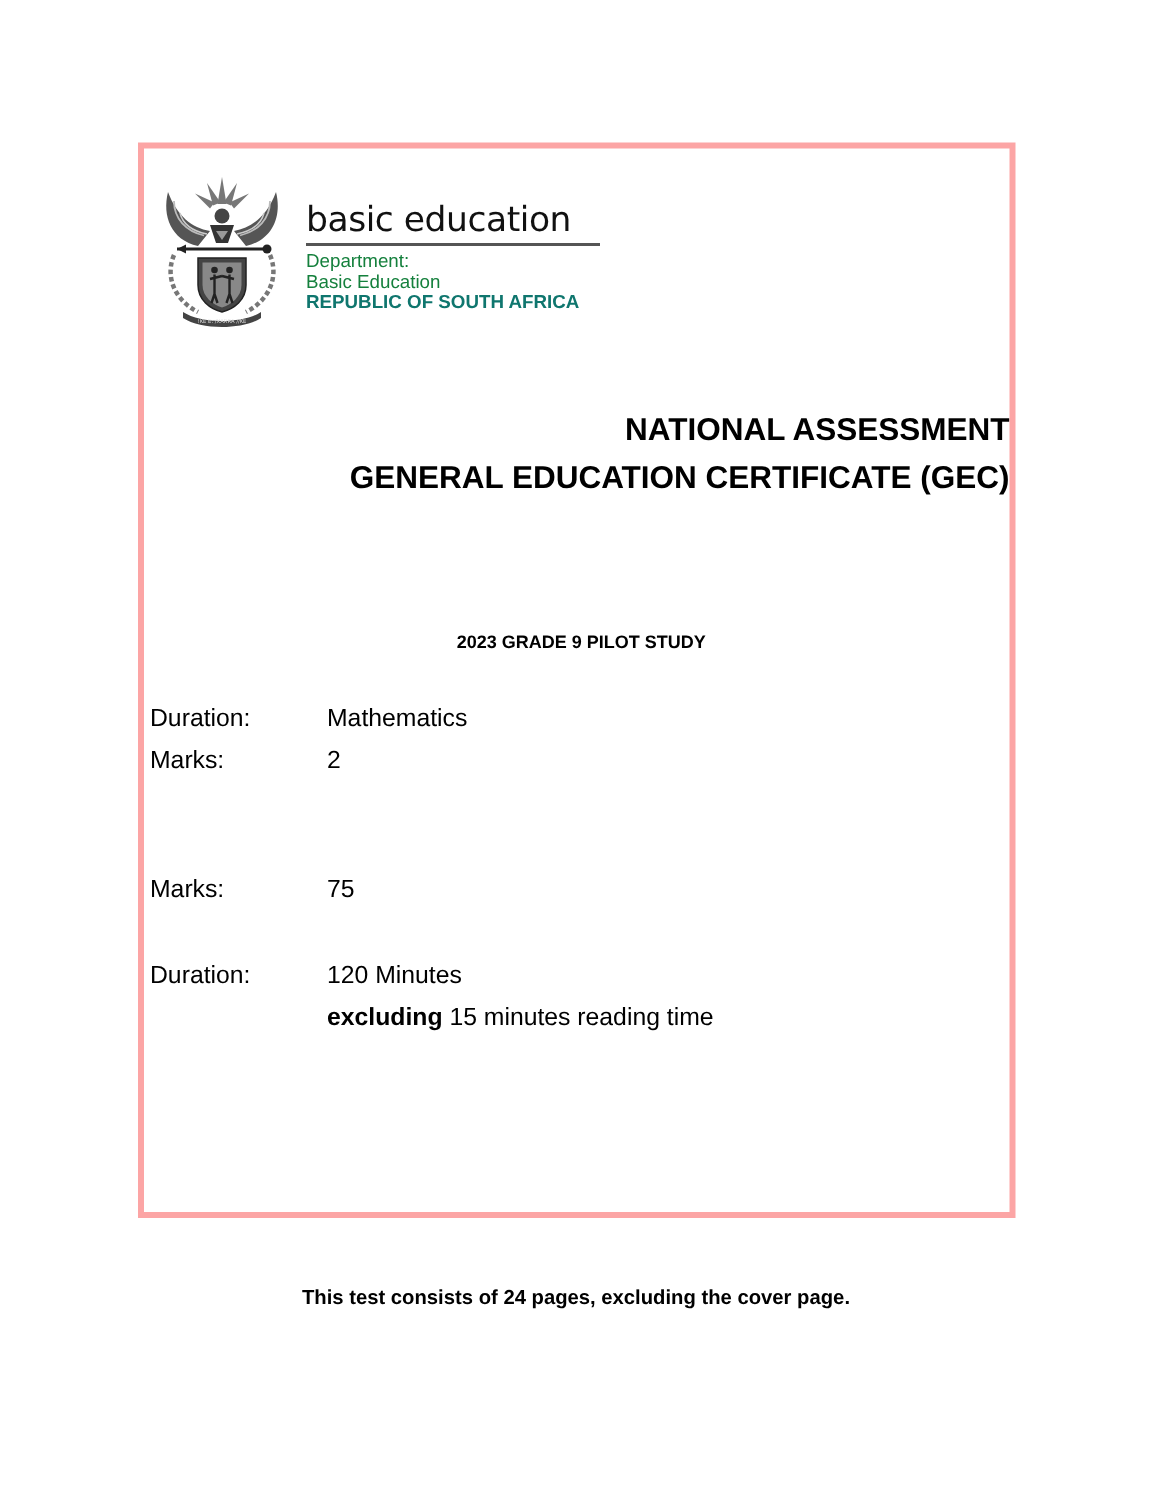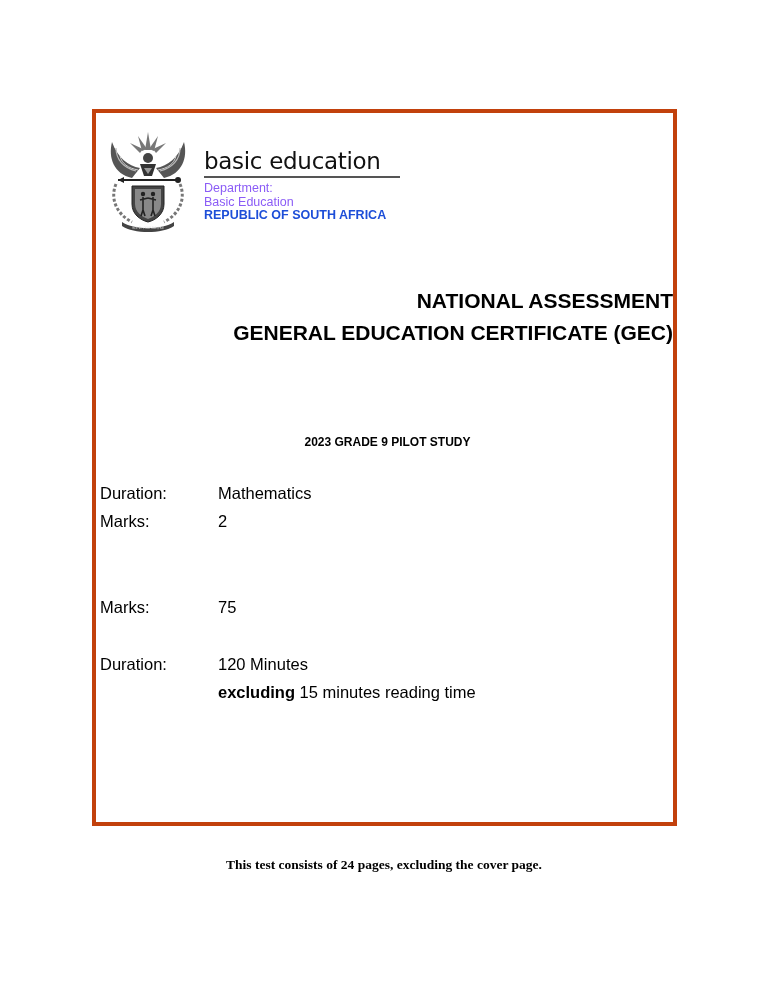--- a/index.html
+++ b/index.html
@@ -11,24 +11,24 @@
       width: 768px;
       height: 994px;
       position: relative;
       overflow: hidden;
       font-family: "Liberation Sans", sans-serif;
       color: #000;
     }
     .cover-frame {
       position: absolute;
       left: 92px;
-      top: 109px;
+      top: 95px;
       width: 577px;
       height: 709px;
-      border: 4px solid #c2410c;
+      border: 4px solid #fca5a5;
       background: #fff;
       text-decoration: underline;
     }
     
     .logo-block {
       position: absolute;
       left: 8px;
       top: 15px;
       width: 300px;
       height: 110px;
@@ -53,27 +53,27 @@
       line-height: 26px;
       color: #111;
       padding-bottom: 2px;
       border-bottom: 2px solid #555;
       width: 196px;
       white-space: nowrap;
     }
     .dept-line {
       font-size: 12.5px;
       line-height: 13.5px;
-      color: #8b5cf6;
+      color: #15803d;
       white-space: nowrap;
     }
     .dept-line.first { margin-top: 4px; }
     .dept-line.country {
       font-weight: bold;
-      color: #1d4ed8;
+      color: #0f766e;
     }
     
     .title-block {
       position: absolute;
       left: 0;
       right: 0;
       top: 172px;
       text-align: right;
       font-weight: bold;
       font-size: 21px;
@@ -114,21 +114,20 @@
     
     .footer-note {
       position: absolute;
       left: 0;
       width: 768px;
       top: 857px;
       text-align: center;
       font-weight: bold;
       font-size: 13.5px;
       line-height: 16px;
-      font-family: Liberation Serif, serif;
     }
   </style>
 </head>
 <body>
 
 <div class="cover-frame">
 
   <div class="logo-block">
     <svg class="coat-of-arms" viewBox="0 0 88 104" xmlns="http://www.w3.org/2000/svg">
 

